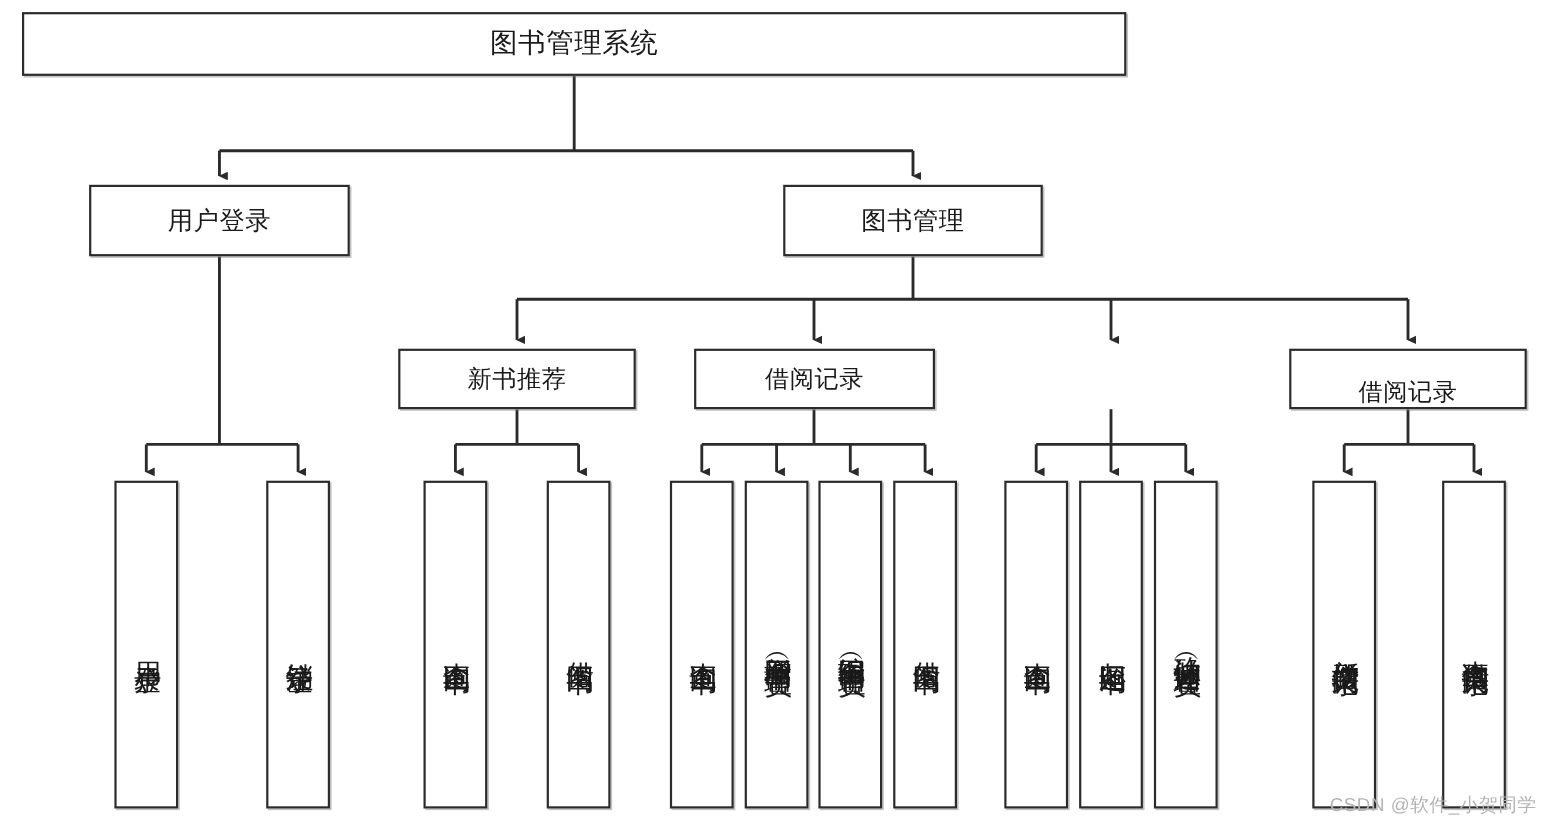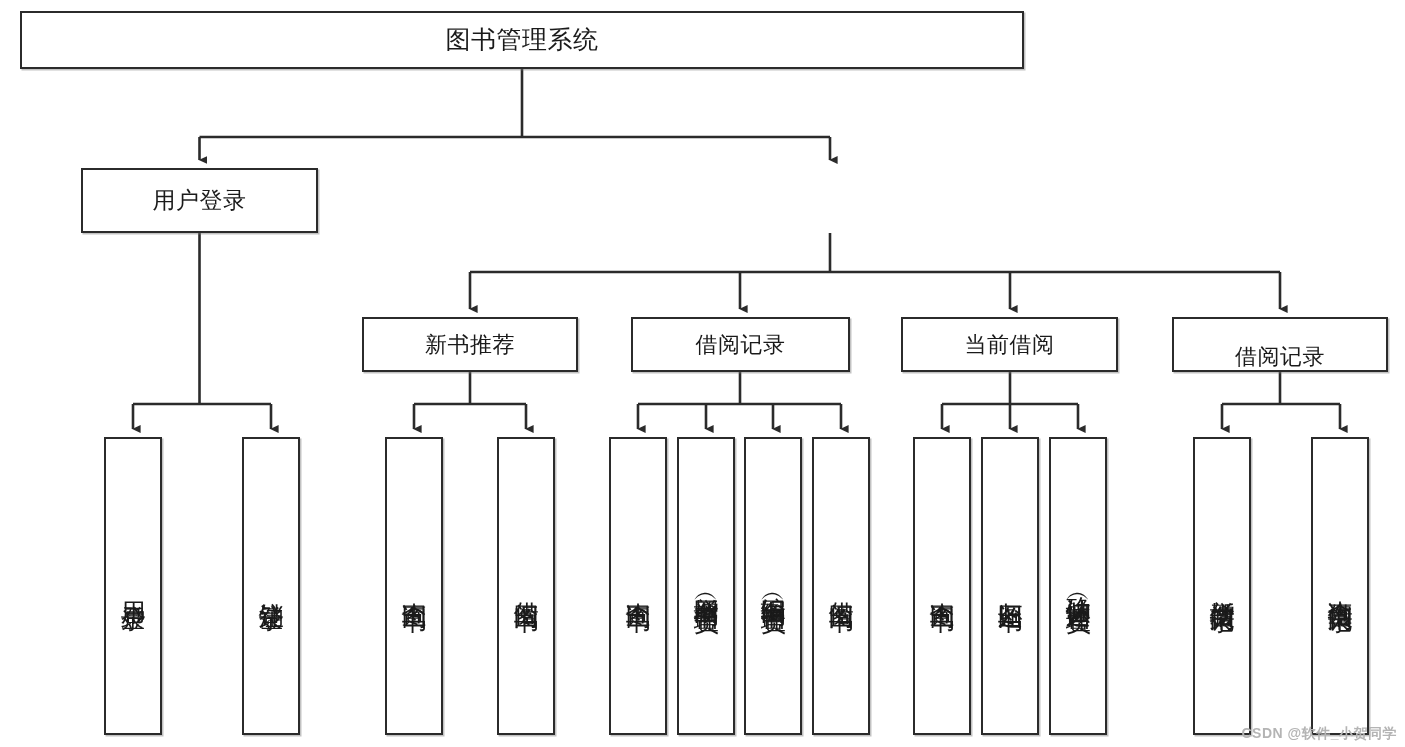--- a/index.html
+++ b/index.html
@@ -54,25 +54,24 @@
     text-orientation: upright;
     font-size: 25px;
     line-height: 1.1;
     letter-spacing: 2px;
     white-space: nowrap;
   }
   .watermark {
     position: absolute;
     right: 8px;
     bottom: 4px;
-    font-size: 14px;
+    font-size: 17px;
     color: #b4b4b4;
     letter-spacing: 0.5px;
     white-space: nowrap;
-    font-weight: bold;
   }
 </style>
 </head>
 <body>
 
 <div id="canvas">
 
   <svg id="wires" viewBox="0 0 1405 747">
     <defs>
       <marker id="arw" markerWidth="9" markerHeight="9" refX="4.5" refY="7.6" orient="auto-start-reverse" markerUnits="userSpaceOnUse">
@@ -123,29 +122,29 @@
     </g>
   </svg>
 
   <div class="node lvl0" style="left:20px; top:11px; width:1004px; height:58px;">
     <span class="lbl">图书管理系统</span>
   </div>
 
   <div class="node lvl1" style="left:81px; top:168px; width:237px; height:65px;">
     <span class="lbl">用户登录</span>
   </div>
+  <div class="node lvl1" style="left:712px; top:168px; width:236px; height:65px;">
+    <span class="lbl">图书管理</span>
+  </div>
 
   <div class="node lvl2" style="left:362px; top:317px; width:216px; height:55px;">
     <span class="lbl">新书推荐</span>
   </div>
   <div class="node lvl2" style="left:631px; top:317px; width:219px; height:55px;">
     <span class="lbl">借阅记录</span>
-  </div>
-  <div class="node lvl2" style="left:901px; top:317px; width:217px; height:55px;">
-    <span class="lbl">当前借阅</span>
   </div>
   <div class="node lvl2" style="left:1172px; top:317px; width:216px; height:55px;align-items:flex-end;">
     <span class="lbl">借阅记录</span>
   </div>
 
   <div class="node leaf" style="left:104px; top:437px; width:58px; height:298px;">
     <span class="lbl">用户登录</span>
   </div>
   <div class="node leaf" style="left:242px; top:437px; width:58px; height:298px;">
     <span class="lbl">注销登录</span>

